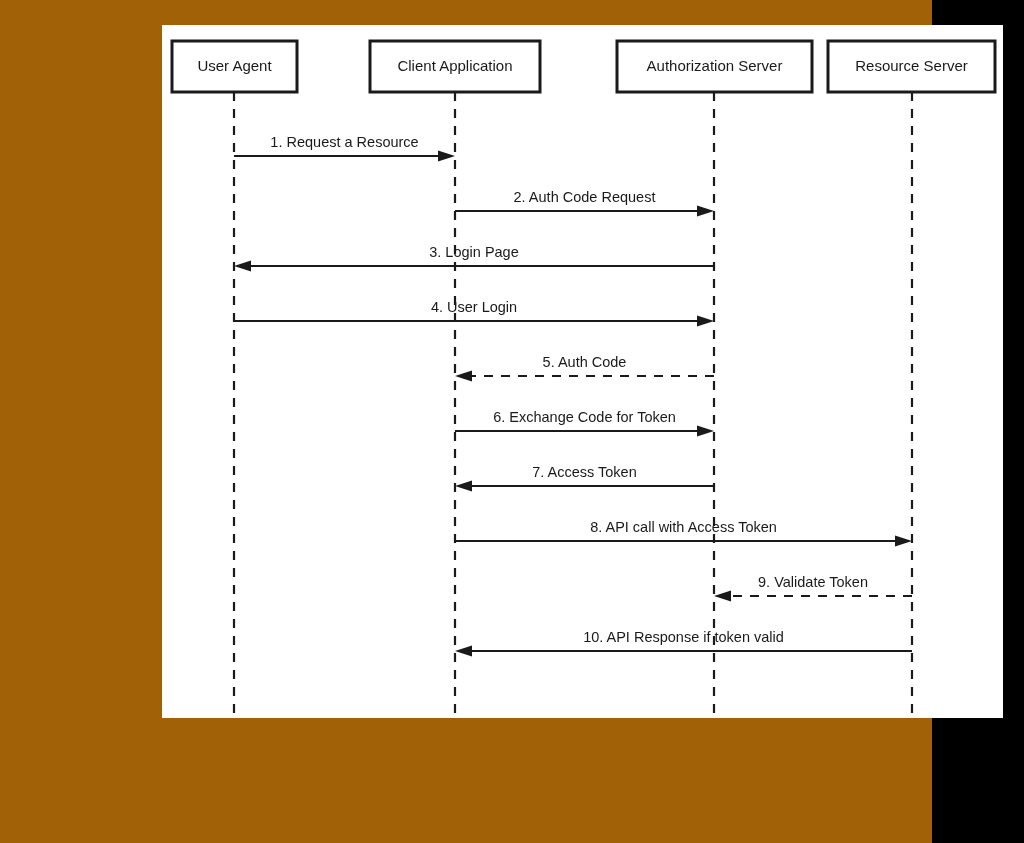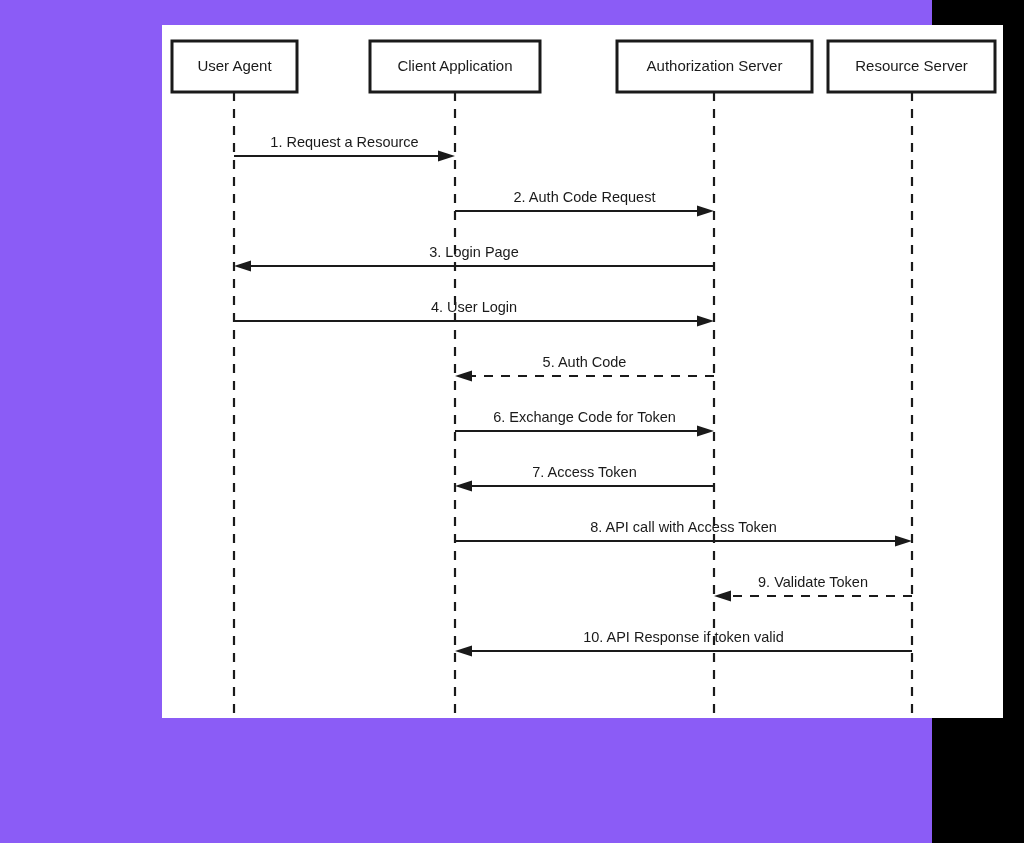--- a/index.html
+++ b/index.html
@@ -8,21 +8,21 @@
     padding: 0;
     background: #000000;
     width: 1024px;
     height: 843px;
     overflow: hidden;
   }
   #root {
     position: relative;
     width: 932px;
     height: 843px;
-    background: #8b5cf6;
+    background: #a16207;
     font-family: "Liberation Sans", sans-serif;
   }
   #canvas {
     position: absolute;
     left: 162px;
     top: 25px;
     width: 841px;
     height: 693px;
     background: #ffffff;
   }

